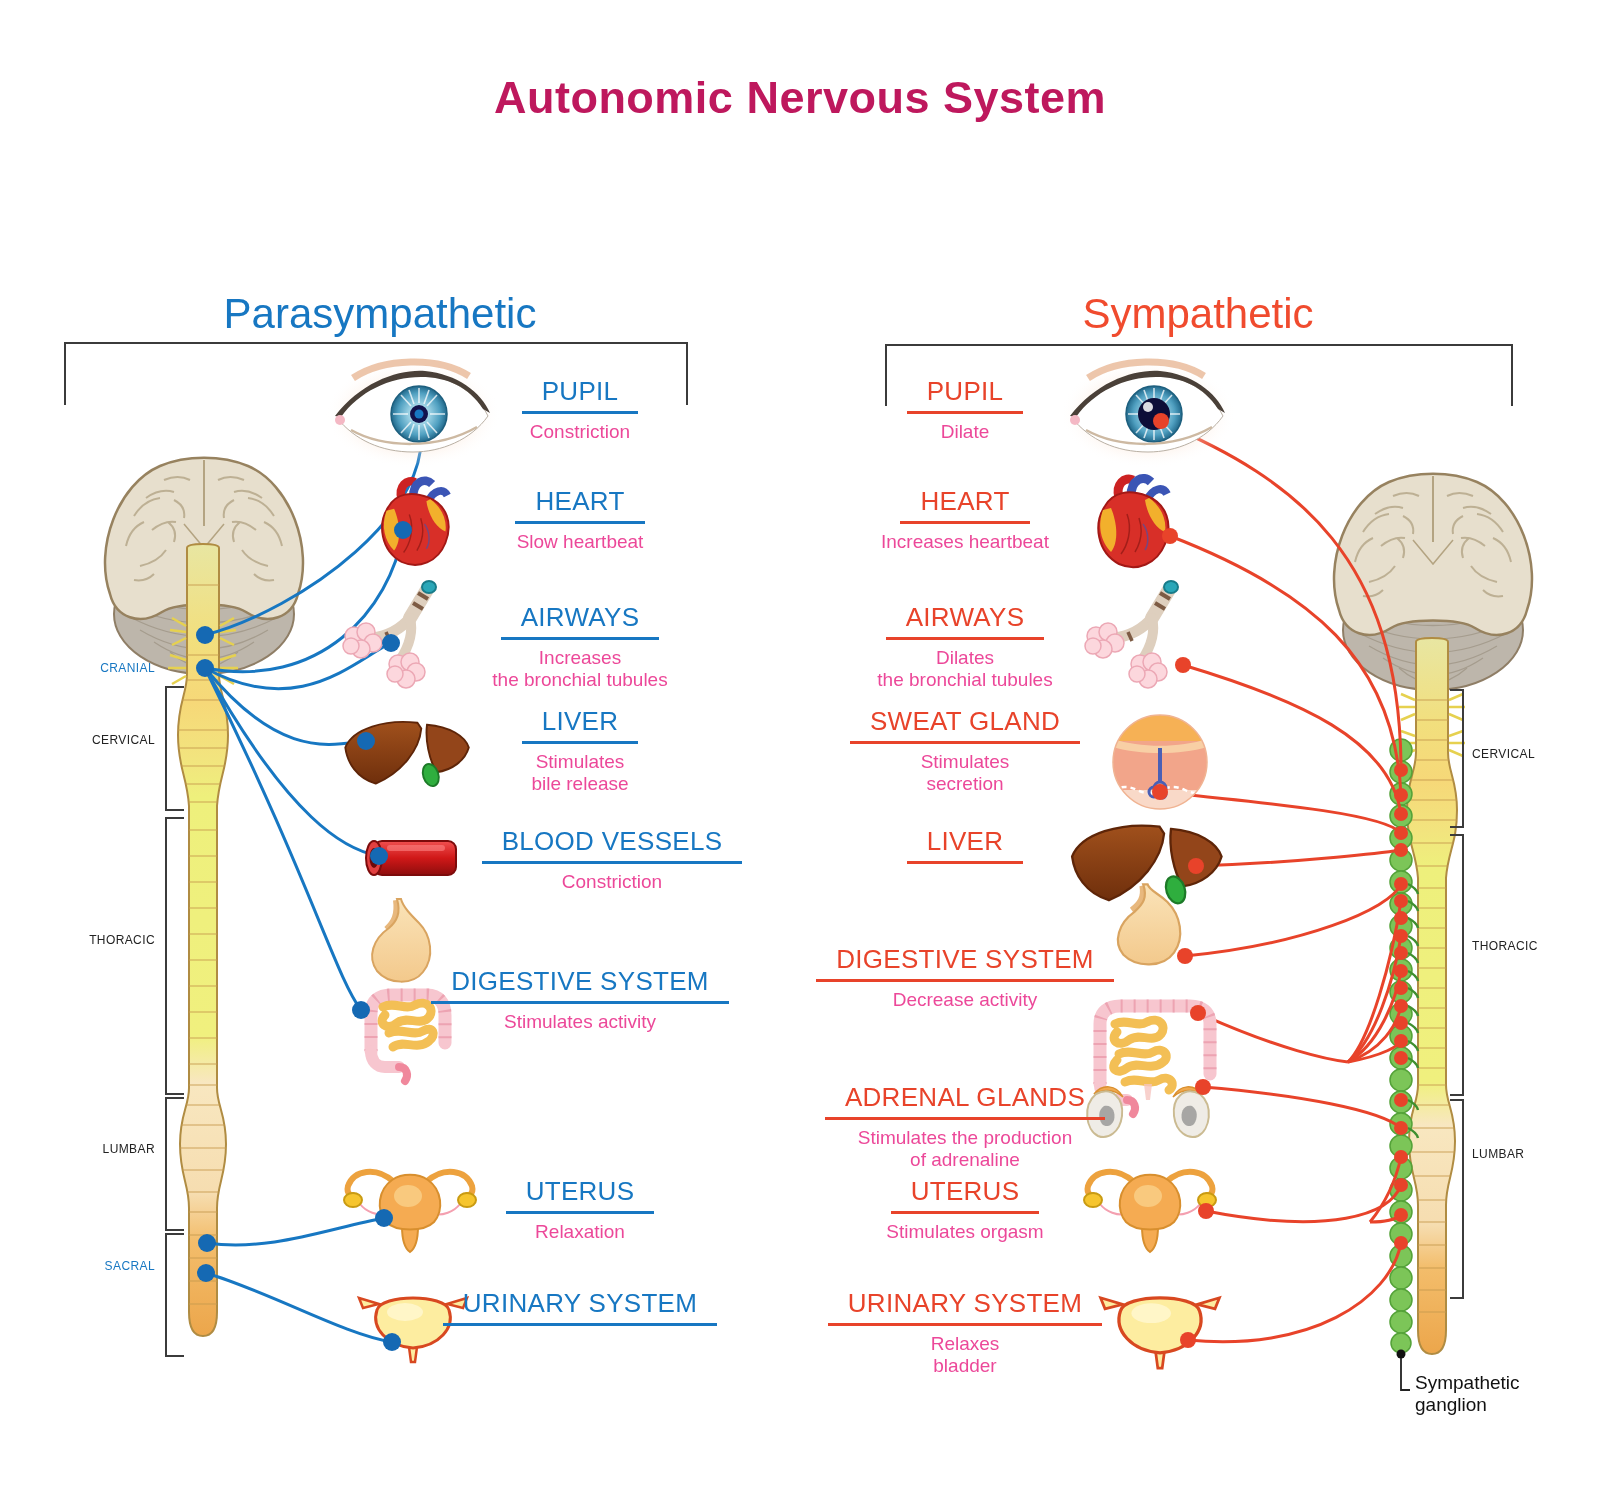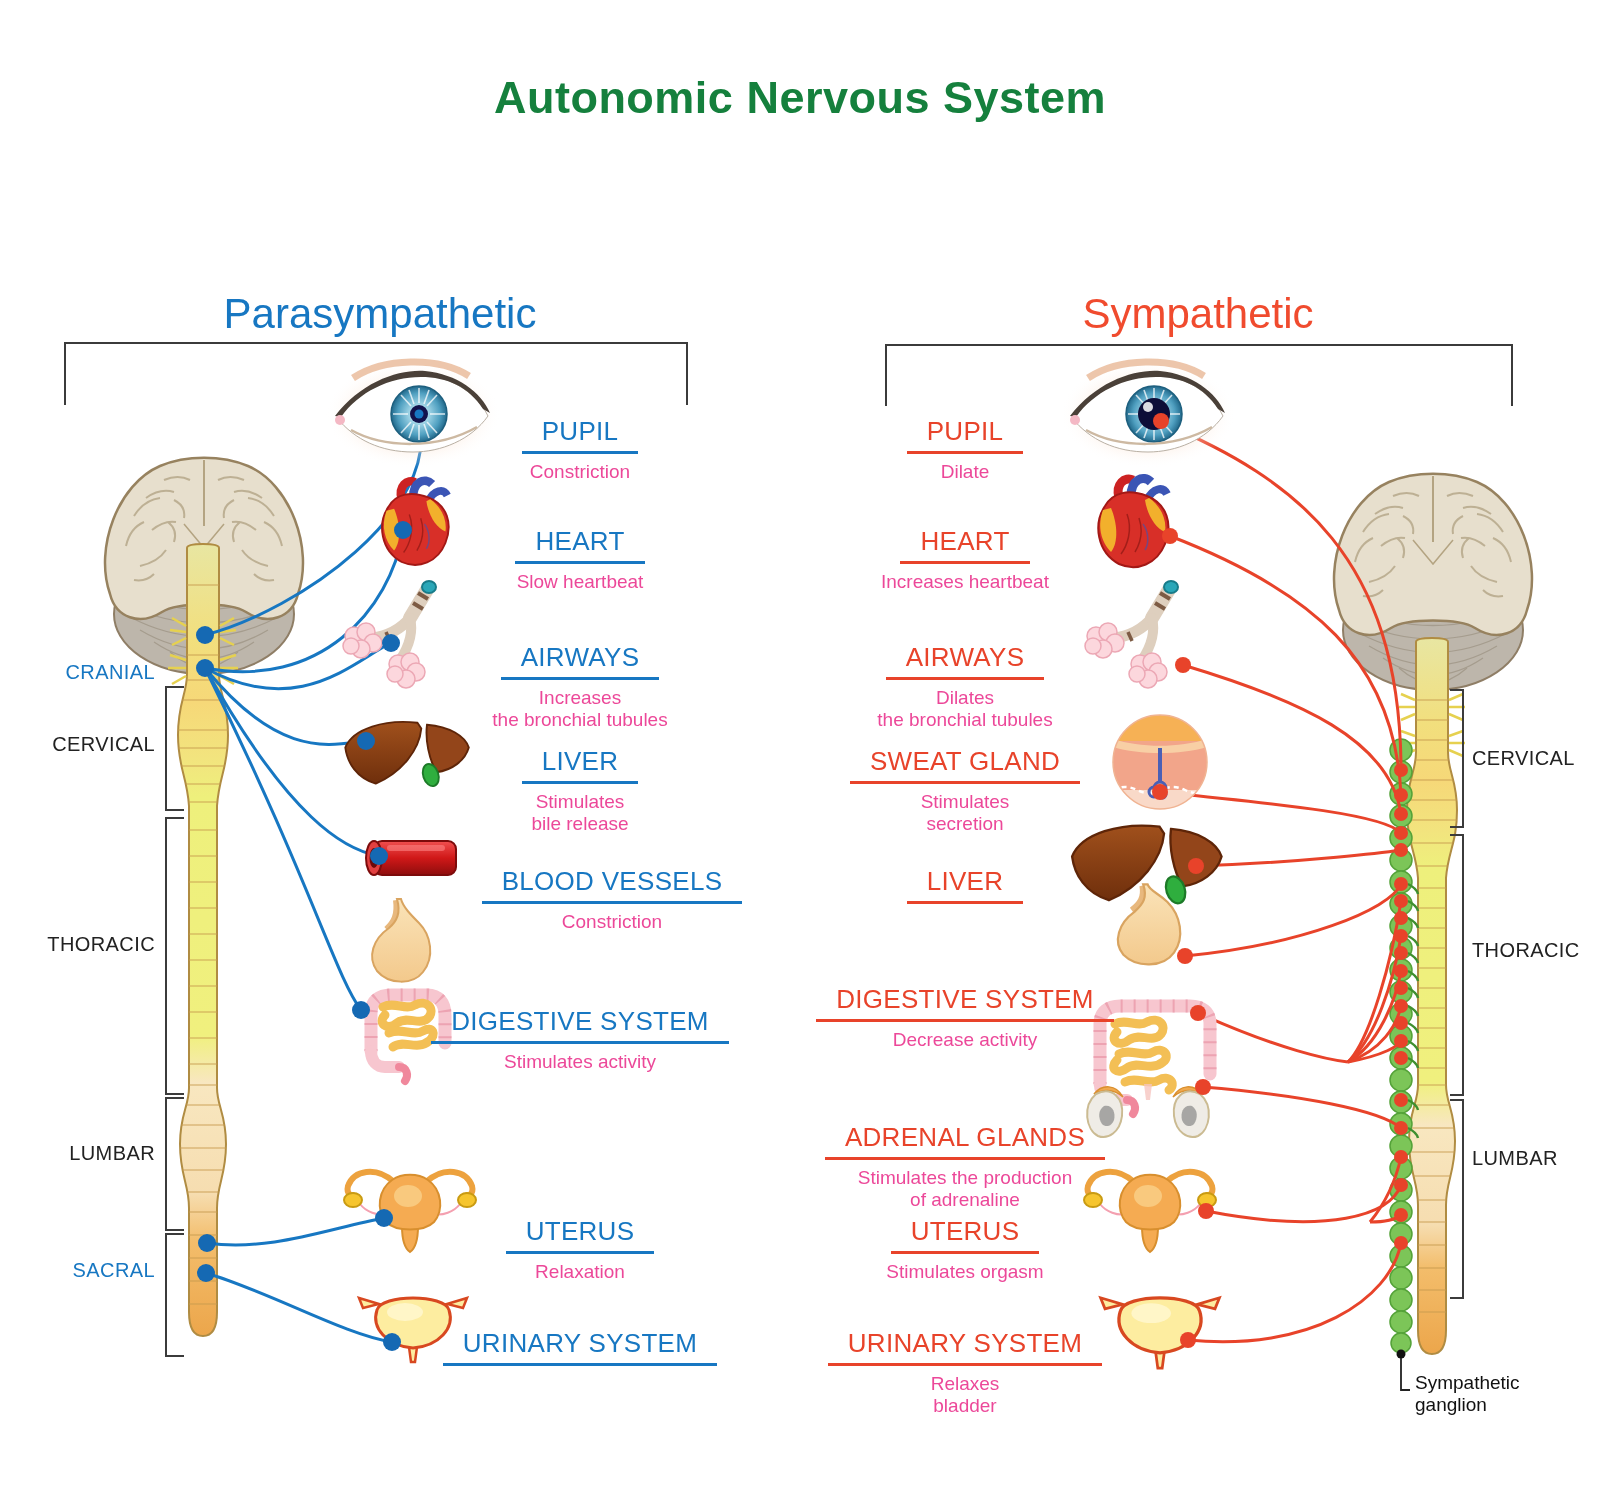--- a/index.html
+++ b/index.html
@@ -1,28 +1,28 @@
 <!DOCTYPE html>
 <html><head>
 <meta charset="utf-8">
 <style>
   html,body{margin:0;padding:0;background:#ffffff;}
   #canvas{position:relative;width:1600px;height:1494px;background:#ffffff;overflow:hidden;
           font-family:"Liberation Sans","DejaVu Sans",sans-serif;}
   .abs{position:absolute;}
-  #title{left:0;right:0;top:72px;text-align:center;font-size:45px;font-weight:bold;color:#15803d;letter-spacing:.5px;}
+  #title{left:0;right:0;top:72px;text-align:center;font-size:45px;font-weight:bold;color:#be185d;letter-spacing:.5px;}
   .col-heading{top:266px;width:460px;text-align:center;font-size:42px;font-weight:400;margin-top:24px;}
   #heading-para{left:150px;color:#1777c2;}
   #heading-symp{left:968px;color:#f04b2e;}
-  .organ-label{width:360px;margin-left:-180px;text-align:center;line-height:1.05;margin-top:40px;}
+  .organ-label{width:360px;margin-left:-180px;text-align:center;line-height:1.05;}
   .organ-label .name{display:inline-block;font-size:26px;padding:0 20px 6px;border-bottom:3px solid;letter-spacing:.3px;}
   .organ-label.blue .name{color:#1777c2;border-color:#1777c2;}
   .organ-label.red  .name{color:#e8432a;border-color:#e8432a;}
   .organ-label .effect{margin-top:7px;font-size:19px;line-height:1.15;color:#ec4899;white-space:pre-line;}
-  .region-label{font-size:20px;color:#222;letter-spacing:.4px;}
+  .region-label{font-size:12px;color:#222;letter-spacing:.4px;}
   .region-left{left:40px;width:115px;text-align:right;}
   .region-right{left:1472px;width:130px;text-align:left;}
   .region-label.blue{color:#1777c2;}
   #ganglion-label{left:1415px;top:1372px;font-size:19px;line-height:1.18;color:#111;white-space:pre-line;}
 </style>
 </head>
 <body>
 
 <div id="canvas">
 

